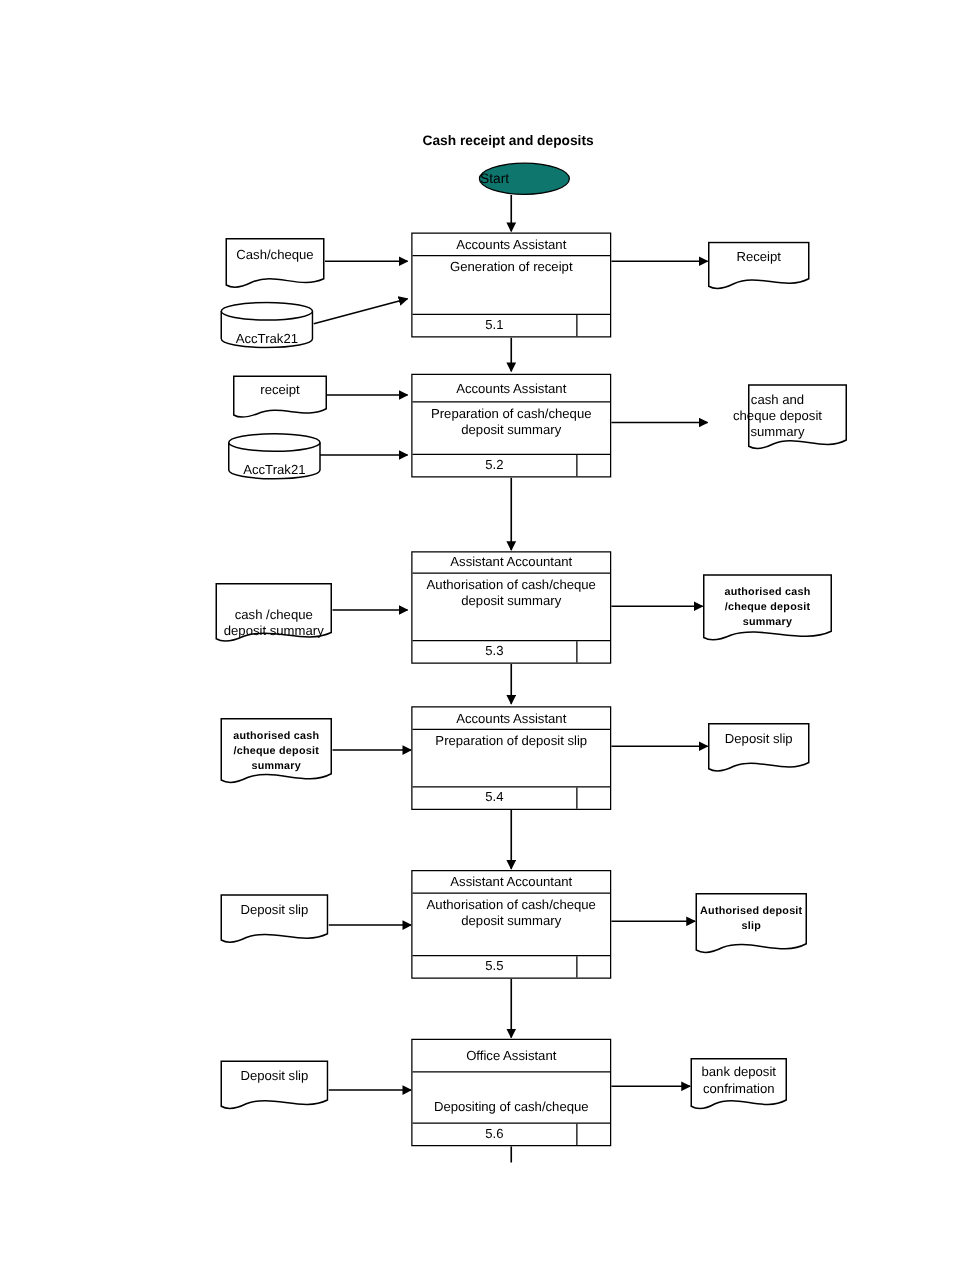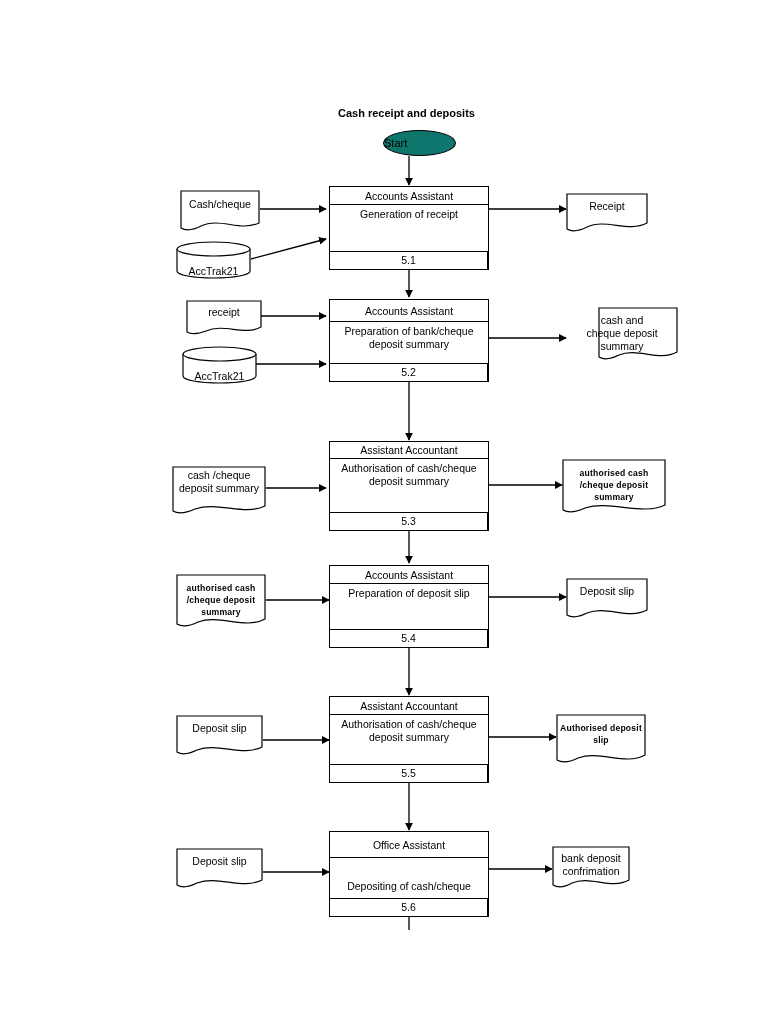--- a/index.html
+++ b/index.html
@@ -65,21 +65,20 @@
     font-size: 10.5px;
     line-height: 13px;
     padding-top: 3px;
     box-sizing: border-box;
   }
   .proc-footer {
     border-top: 1.2px solid #000;
     height: 18px;
     display: flex;
     box-sizing: border-box;
-    flex-direction: column;
   }
   .proc-id {
     flex: 1 1 auto;
     text-align: center;
     font-size: 10.5px;
     line-height: 17px;
     border-right: 1.2px solid #000;
   }
   .proc-flagcell {
     width: 26px;
@@ -236,21 +235,21 @@
     <svg width="75" height="38" viewBox="0 0 75 38">
       <path d="M1,8 L1,30 C1,34 17,37 37.5,37 C58,37 74,34 74,30 L74,8" fill="#fff" stroke="#000" stroke-width="1.2"></path>
       <ellipse cx="37.5" cy="8" rx="36.5" ry="7" fill="#fff" stroke="#000" stroke-width="1.2"></ellipse>
     </svg>
     <div class="cyl-text" style="top:13px;">AccTrak21</div>
   </div>
 
   <div class="abs process" style="left:329px; top:299px; width:160px; height:83px;">
     <div class="proc-role" style="height:22px;">Accounts Assistant</div>
     <div class="proc-body">
-      <div>Preparation of bank/cheque</div>
+      <div>Preparation of cash/cheque</div>
       <div>deposit summary</div>
     </div>
     <div class="proc-footer thin">
       <div class="proc-id">5.2</div>
       <div class="proc-flagcell"></div>
     </div>
   </div>
 
   <div class="abs doc" style="left:566px; top:307px; width:80px; height:55px;padding-left:32px;">
     <svg width="80" height="55" viewBox="0 0 80 55">
@@ -260,21 +259,21 @@
       <div>cash and</div>
       <div>cheque deposit</div>
       <div>summary</div>
     </div>
   </div>
 
   <div class="abs doc" style="left:172px; top:466px; width:94px; height:50px;">
     <svg width="94" height="50" viewBox="0 0 94 50">
       <path d="M1,1 L93,1 L93,40 C72,50 46,35 23,43 C14,47 6,48 1,45 Z" fill="#fff" stroke="#000" stroke-width="1.2"></path>
     </svg>
-    <div class="doc-text" style="top:3px;">
+    <div class="doc-text" style="top:20px;">
       <div>cash /cheque</div>
       <div>deposit summary</div>
     </div>
   </div>
 
   <div class="abs process" style="left:329px; top:441px; width:160px; height:90px;">
     <div class="proc-role" style="height:17px;">Assistant Accountant</div>
     <div class="proc-body">
       <div>Authorisation of cash/cheque</div>
       <div>deposit summary</div>

